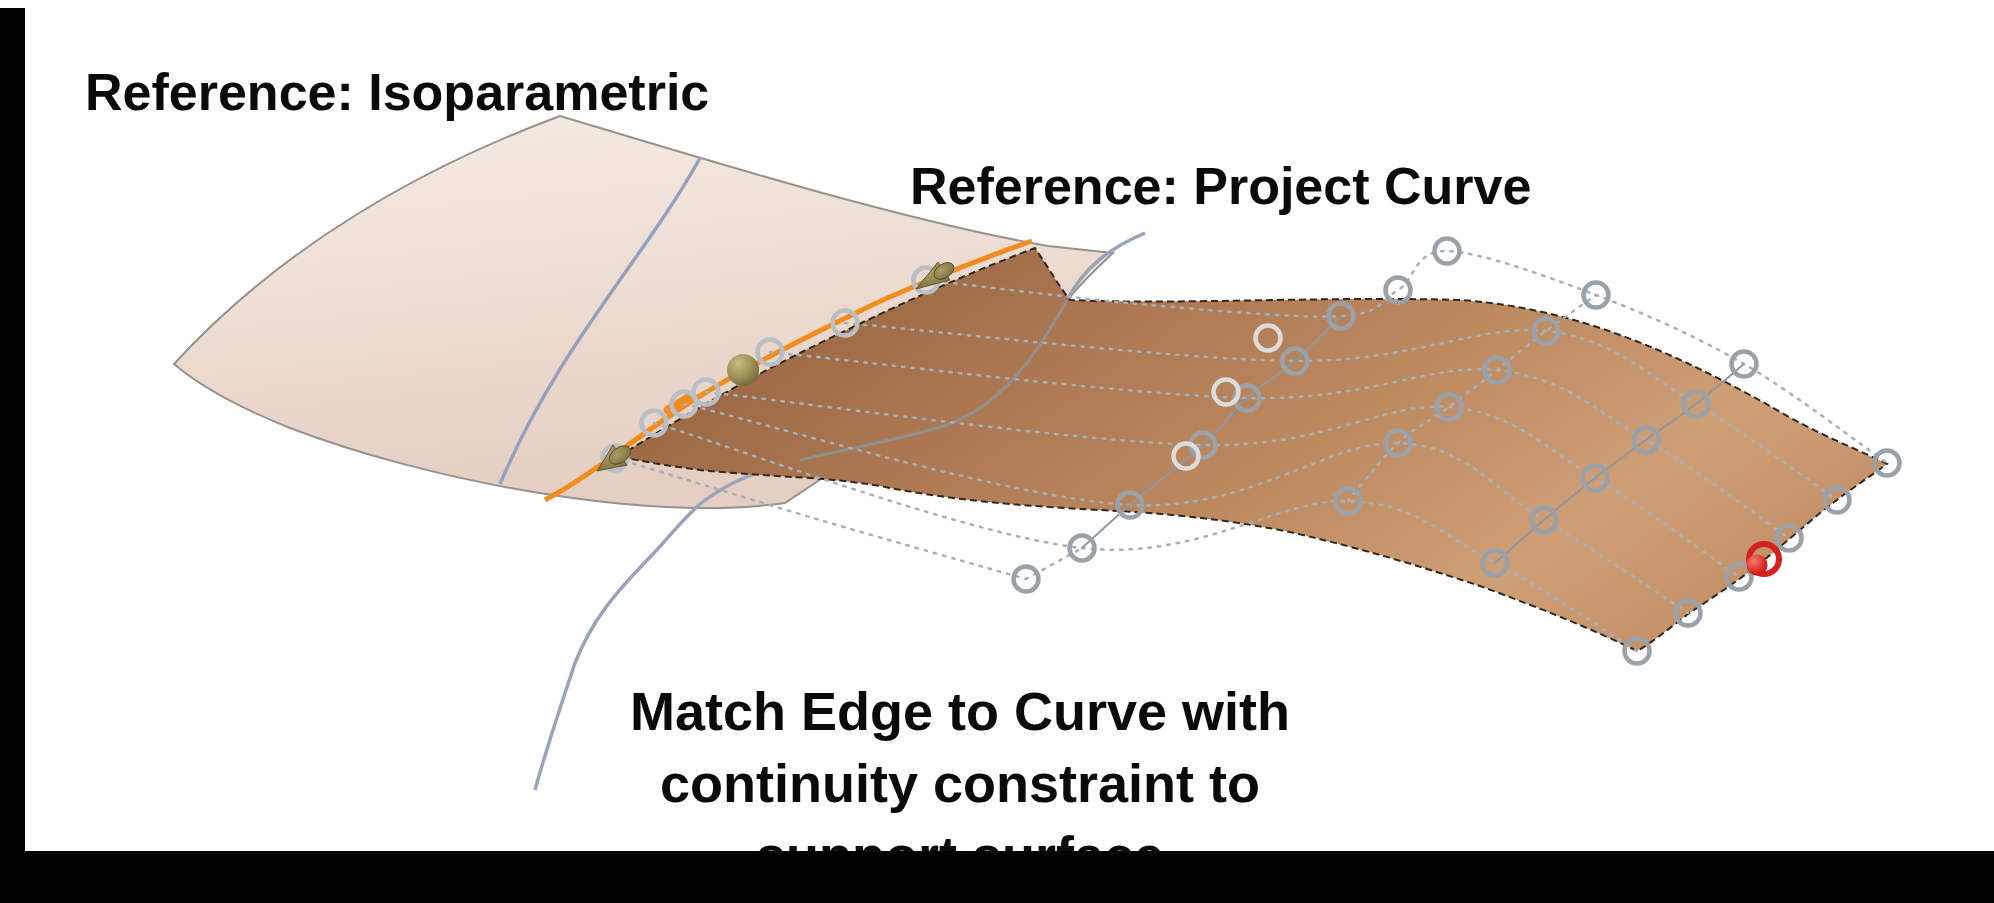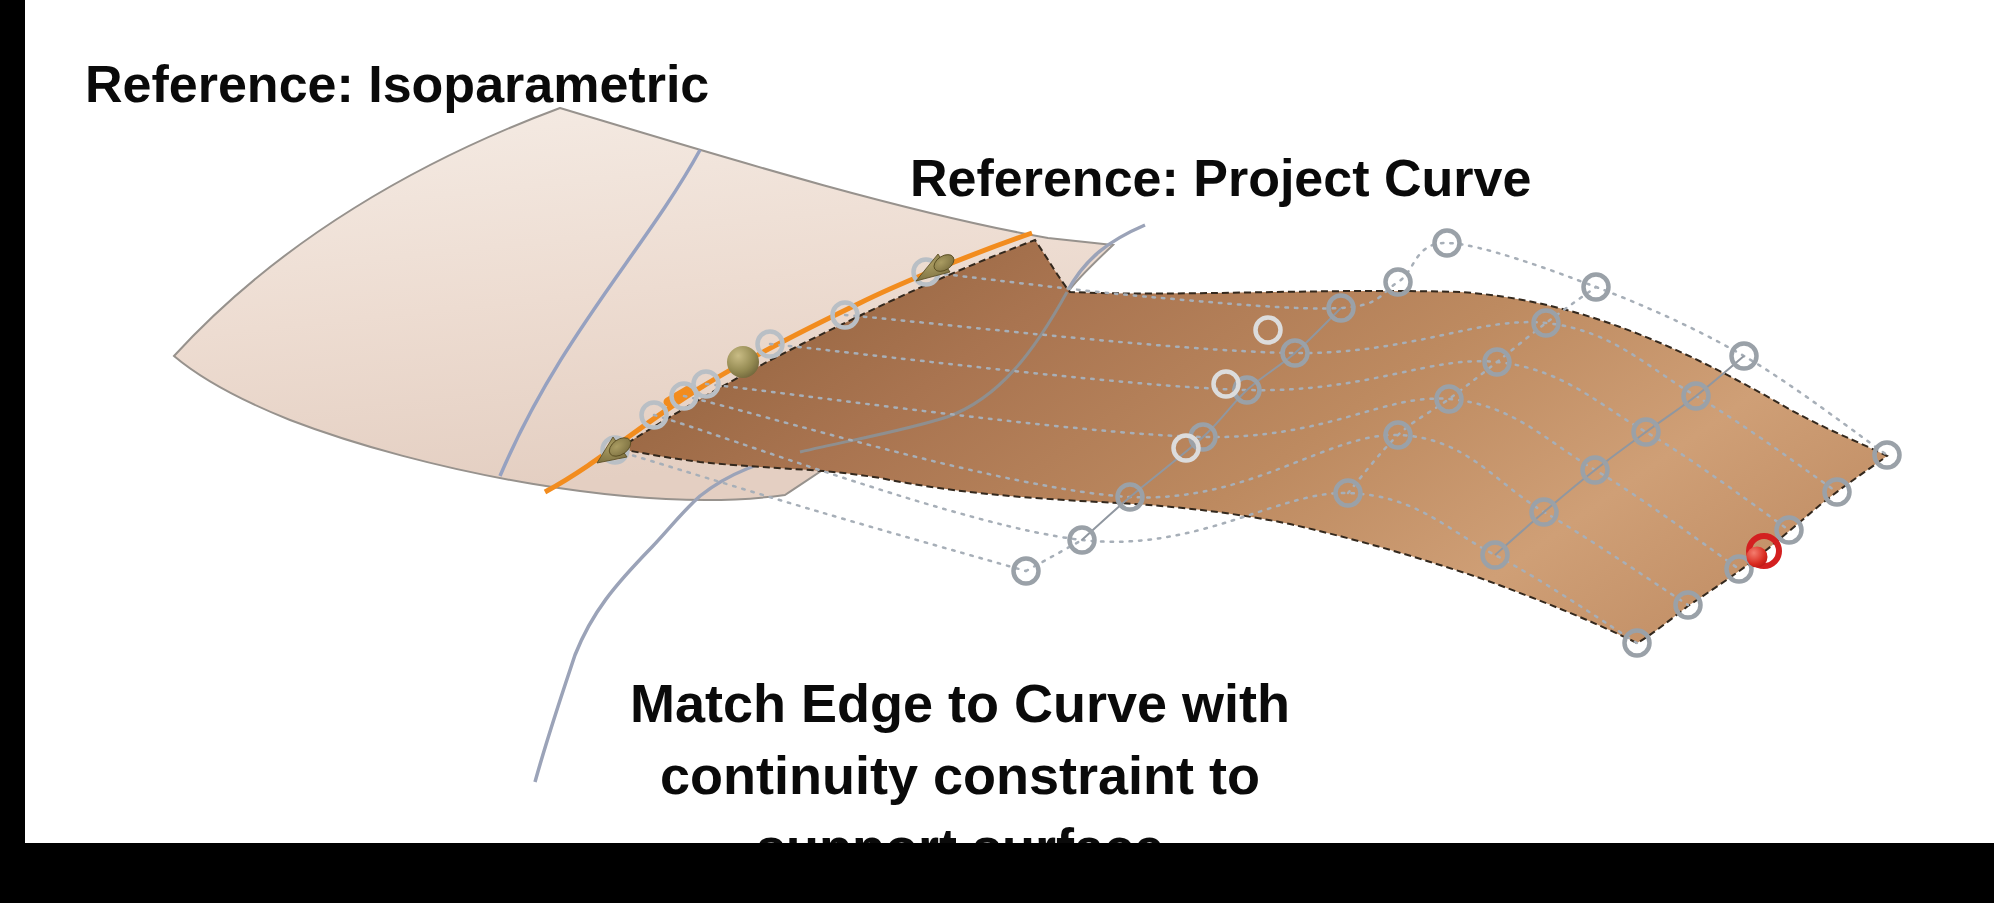--- a/index.html
+++ b/index.html
@@ -1,18 +1,18 @@
 <!DOCTYPE html>
 <html><head>
 <meta charset="utf-8">
 <style>
   html,body{margin:0;padding:0;background:#ffffff;}
   body{width:1994px;height:903px;overflow:hidden;position:relative;
        font-family:"Liberation Sans","DejaVu Sans",sans-serif;}
-  #stage{position:absolute;left:0;top:0;width:1994px;height:745px;text-align:center;}
+  #stage{position:absolute;left:0;top:8px;width:1994px;height:745px;text-align:center;}
   svg{display:block;}
   text.caption{font-family:"Liberation Sans","DejaVu Sans",sans-serif;
                font-weight:bold;fill:#0a0a0a;}
 </style>
 </head>
 <body>
 
 <div id="stage">
 <svg id="scene" viewBox="0 0 1994 903" width="1994" height="903">
   <defs>

